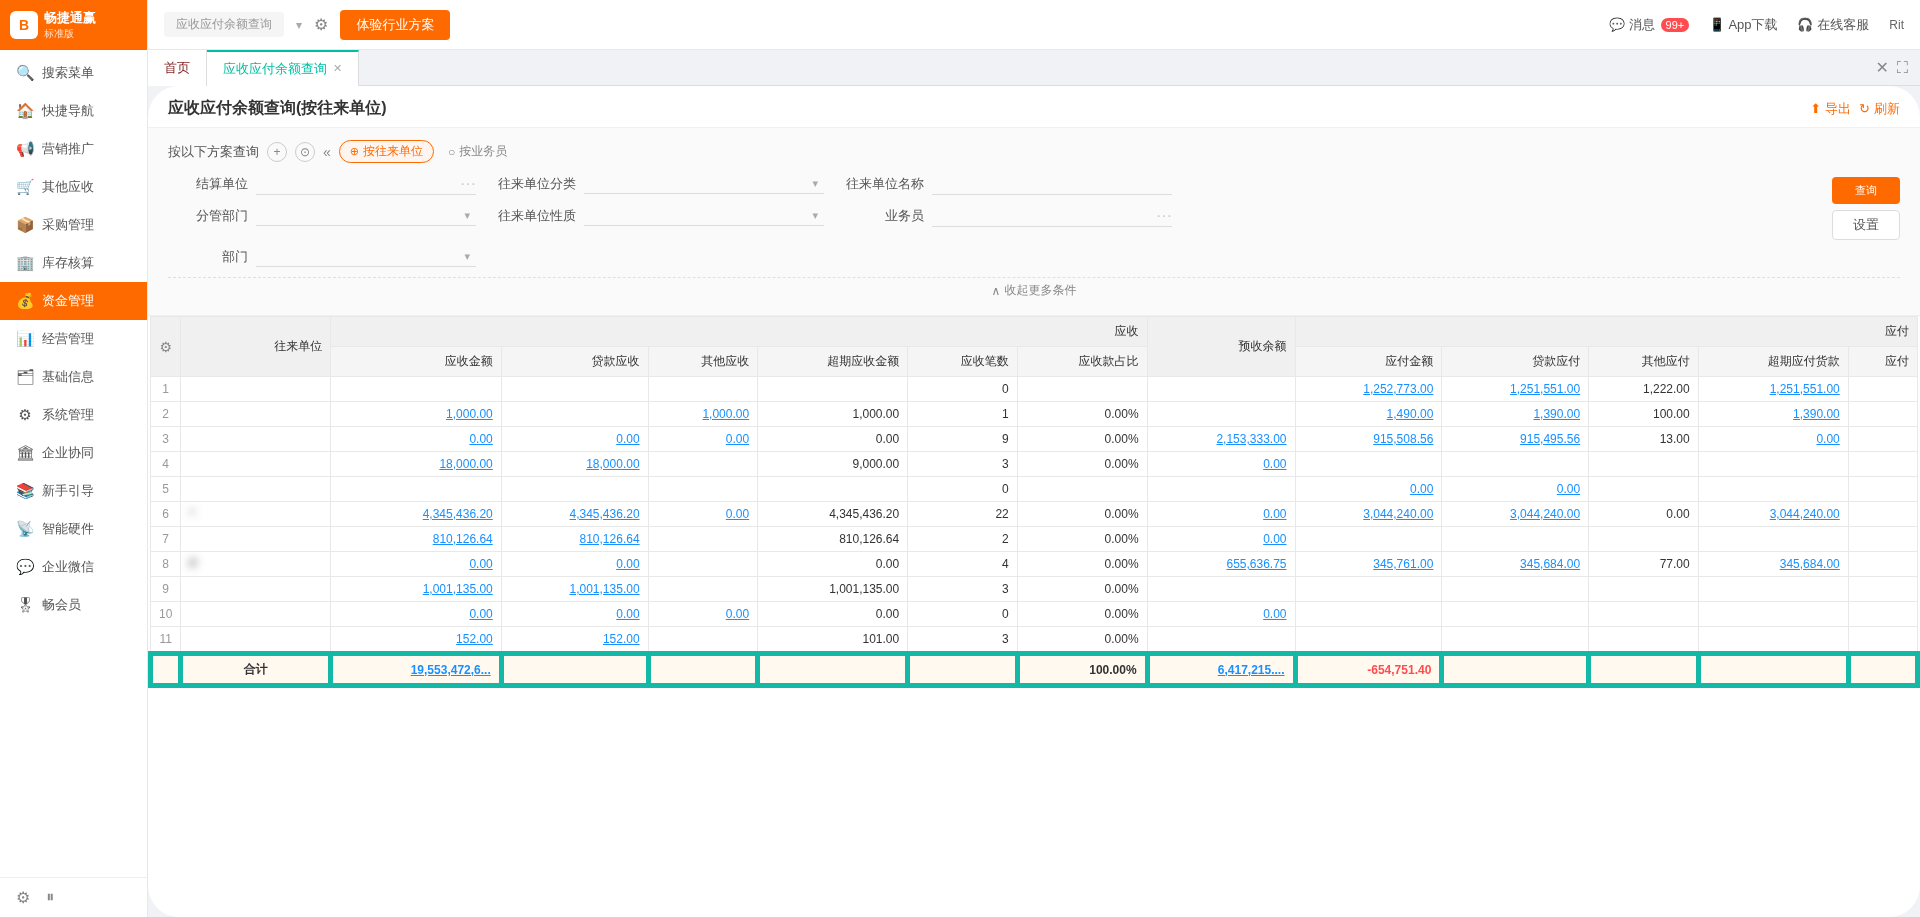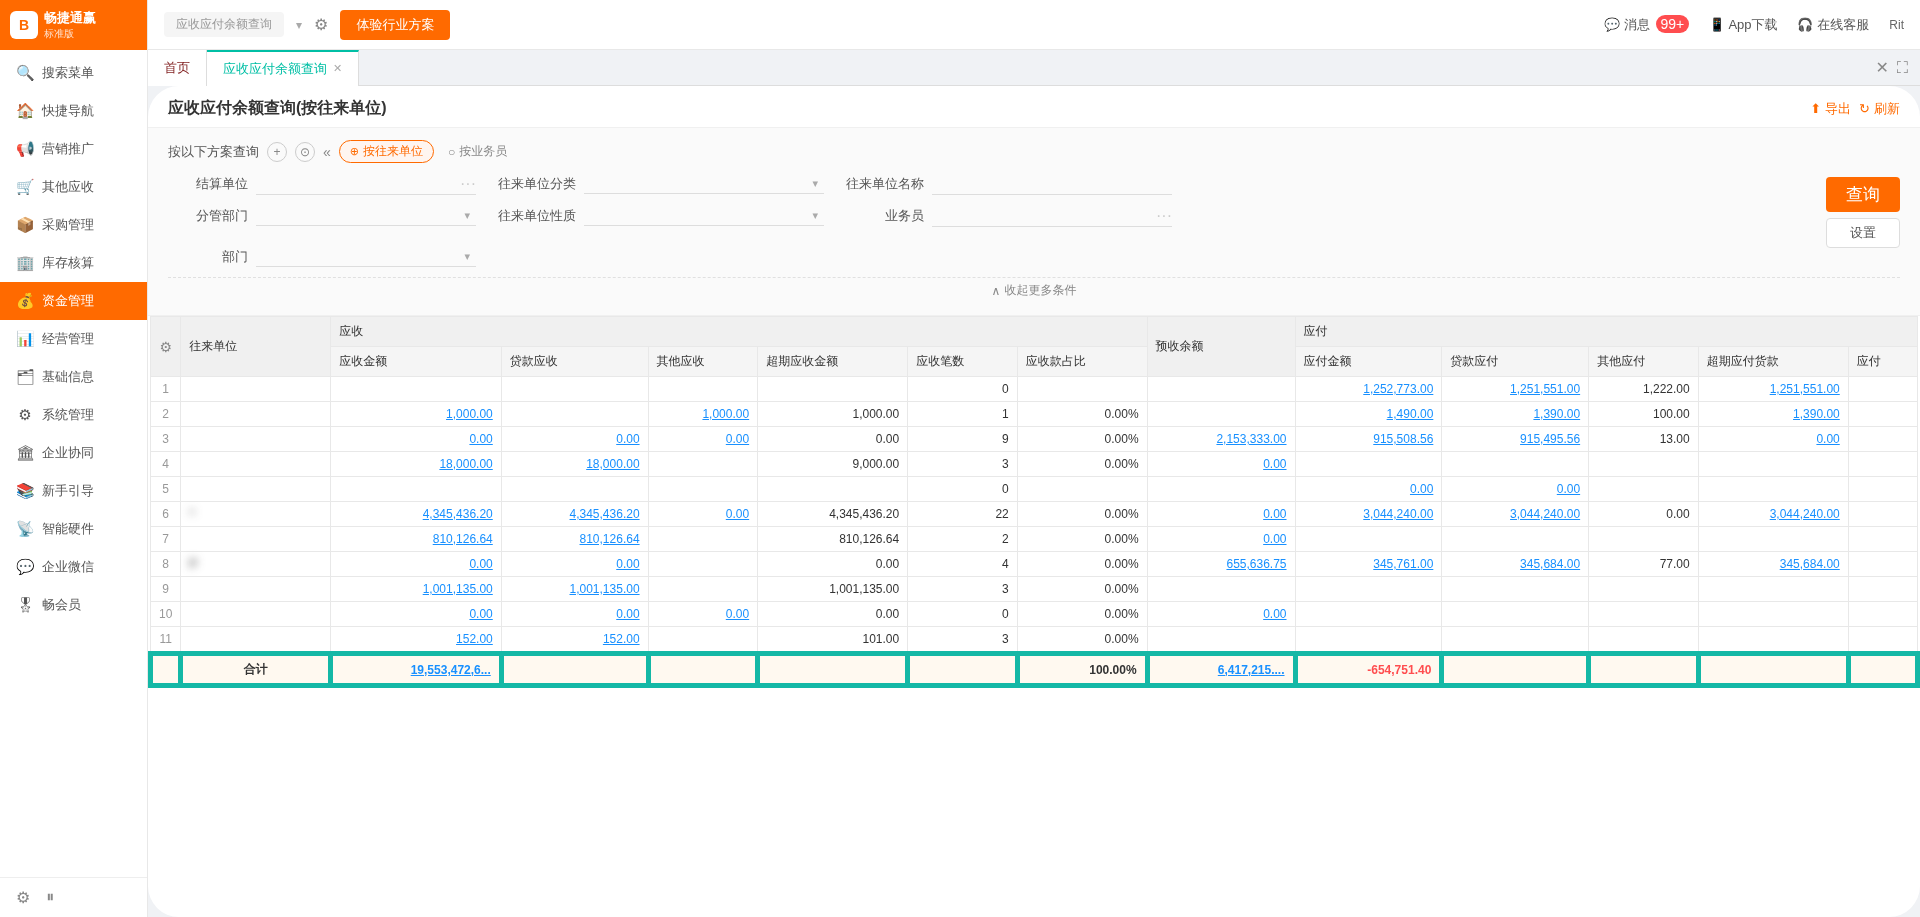--- a/index.html
+++ b/index.html
@@ -23,21 +23,21 @@
     .sidebar-footer-icon { font-size: 16px; color: #888; cursor: pointer; }
 
     
     .main-area { flex: 1; display: flex; flex-direction: column; overflow: hidden; }
     .top-header { height: 50px; background: #fff; border-bottom: 1px solid #e8e8e8; display: flex; align-items: center; padding: 0 16px; gap: 12px; }
     .top-header-path { color: #999; font-size: 12px; background: #f5f5f5; padding: 4px 12px; border-radius: 4px; }
     .top-header-chevron { color: #aaa; cursor: pointer; }
     .top-header-gear { color: #888; font-size: 16px; cursor: pointer; }
     .top-header-trial-btn { background: #ff6a00; color: #fff; border: none; padding: 6px 16px; border-radius: 4px; font-size: 13px; cursor: pointer; }
     .top-header-right { margin-left: auto; display: flex; align-items: center; gap: 20px; color: #555; font-size: 13px; }
-    .top-header-badge { background: #ff4d4f; color: #fff; border-radius: 10px; font-size: 14px; padding: 1px 5px; margin-left: 2px; }
+    .top-header-badge { background: #ff4d4f; color: #fff; border-radius: 10px; font-size: 11px; padding: 1px 5px; margin-left: 2px; }
     .top-header-user { color: #666; font-size: 12px; }
 
     
     .tab-bar { background: #f0f2f5; display: flex; align-items: center; border-bottom: 1px solid #ddd; height: 36px; }
     .tab-item { padding: 0 16px; height: 36px; display: flex; align-items: center; cursor: pointer; font-size: 13px; color: #555; border-right: 1px solid #ddd; gap: 6px; }
     .tab-item.active { background: #fff; color: #00bfa5; border-top: 2px solid #00bfa5; }
     .tab-home { background: #fff; color: #7f1d1d; }
     .tab-close { font-size: 11px; color: #aaa; cursor: pointer; }
     .tab-bar-actions { margin-left: auto; display: flex; gap: 8px; padding-right: 12px; }
     .tab-action-btn { background: none; border: none; font-size: 16px; color: #888; cursor: pointer; }
@@ -60,27 +60,27 @@
     .scheme-icon { font-size: 11px; }
     .scheme-item-plain { display: flex; align-items: center; gap: 4px; color: #888; font-size: 12px; cursor: pointer; padding: 2px 6px; }
     .filter-row { display: flex; align-items: center; gap: 20px; }
     .filter-field { display: flex; align-items: center; gap: 8px; }
     .filter-field-label { font-size: 13px; color: #555; width: 80px; text-align: right; }
     .filter-input { border: none; border-bottom: 1px solid #ddd; padding: 3px 6px; font-size: 13px; width: 200px; outline: none; background: transparent; }
     .filter-input-dots { color: #ccc; font-size: 16px; margin-left: 4px; cursor: pointer; }
     .filter-select { border: none; border-bottom: 1px solid #ddd; padding: 3px 6px; font-size: 13px; width: 200px; outline: none; background: transparent; display: flex; align-items: center; justify-content: space-between; cursor: pointer; }
     .filter-chevron { color: #aaa; font-size: 11px; }
     .collapse-more { display: flex; align-items: center; justify-content: center; gap: 4px; color: #888; font-size: 12px; cursor: pointer; padding: 4px; }
-    .query-btn { background: #ff6a00; color: #fff; border: none; padding: 6px 20px; border-radius: 4px; font-size: 17px; cursor: pointer; }
+    .query-btn { background: #ff6a00; color: #fff; border: none; padding: 6px 20px; border-radius: 4px; font-size: 11px; cursor: pointer; }
     .settings-btn { background: #fff; color: #555; border: 1px solid #ddd; padding: 5px 20px; border-radius: 4px; font-size: 13px; cursor: pointer; }
 
     
     .table-wrapper { flex: 1; overflow: auto; }
     table { width: 100%; border-collapse: collapse; font-size: 12px; }
-    thead tr th { background: #f5f5f5; border: 1px solid #e8e8e8; padding: 6px 8px; text-align: left; color: #333; font-weight: normal; white-space: nowrap; position: sticky; top: 0; z-index: 2; }
+    thead tr th { background: #f5f5f5; border: 1px solid #e8e8e8; padding: 6px 8px; text-align: right; color: #333; font-weight: normal; white-space: nowrap; position: sticky; top: 0; z-index: 2; }
     thead tr:first-child th { background: #f0f0f0; }
     tbody tr td { border: 1px solid #e8e8e8; padding: 5px 8px; text-align: right; white-space: nowrap; color: #333; }
     tbody tr td:nth-child(1) { text-align: center; color: #999; }
     tbody tr td:nth-child(2) { text-align: left; }
     .td-link { color: #1890ff; text-decoration: underline; cursor: pointer; }
     tfoot tr td { background: #fff9f0; border: 5px solid #14b8a6; padding: 5px 8px; font-weight: bold; }
     tfoot tr td:first-child { text-align: center; }
     tfoot tr td { text-align: right; }
     .gear-btn { background: none; border: none; cursor: pointer; color: #888; font-size: 14px; }
     .table-settings-col { width: 30px; text-align: center; }

